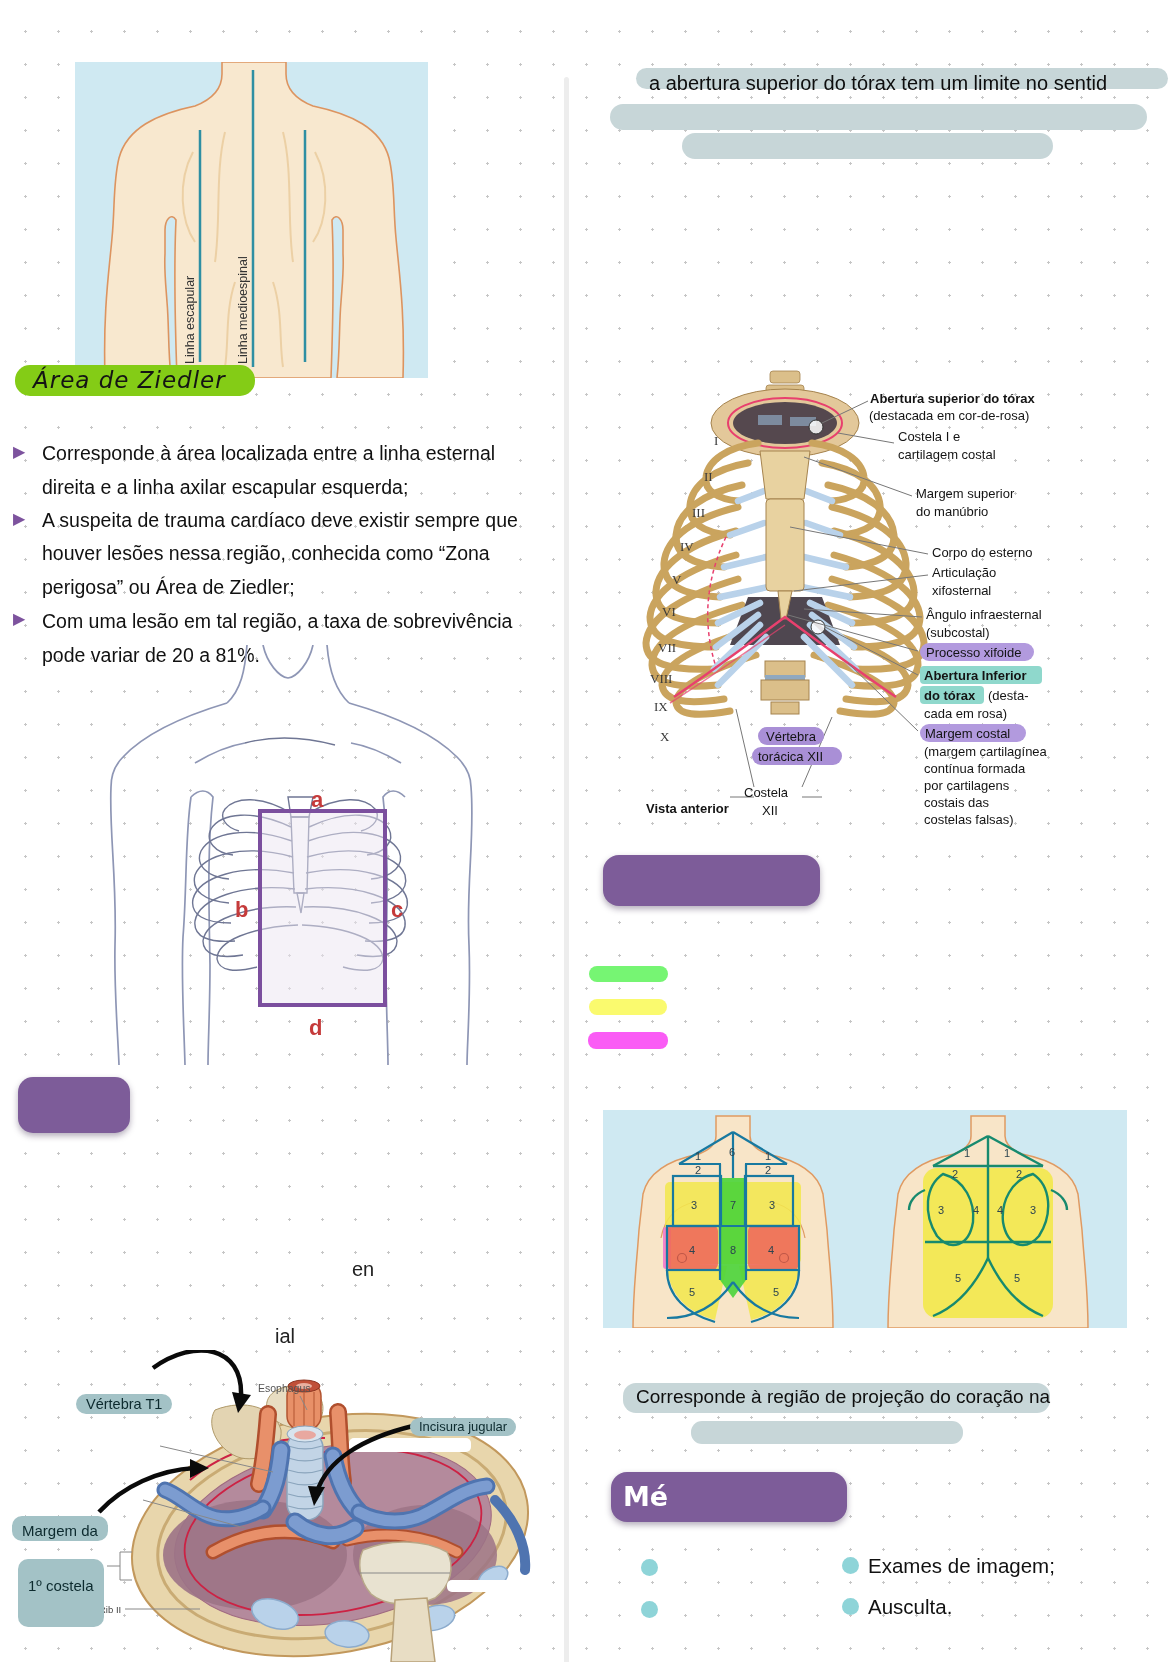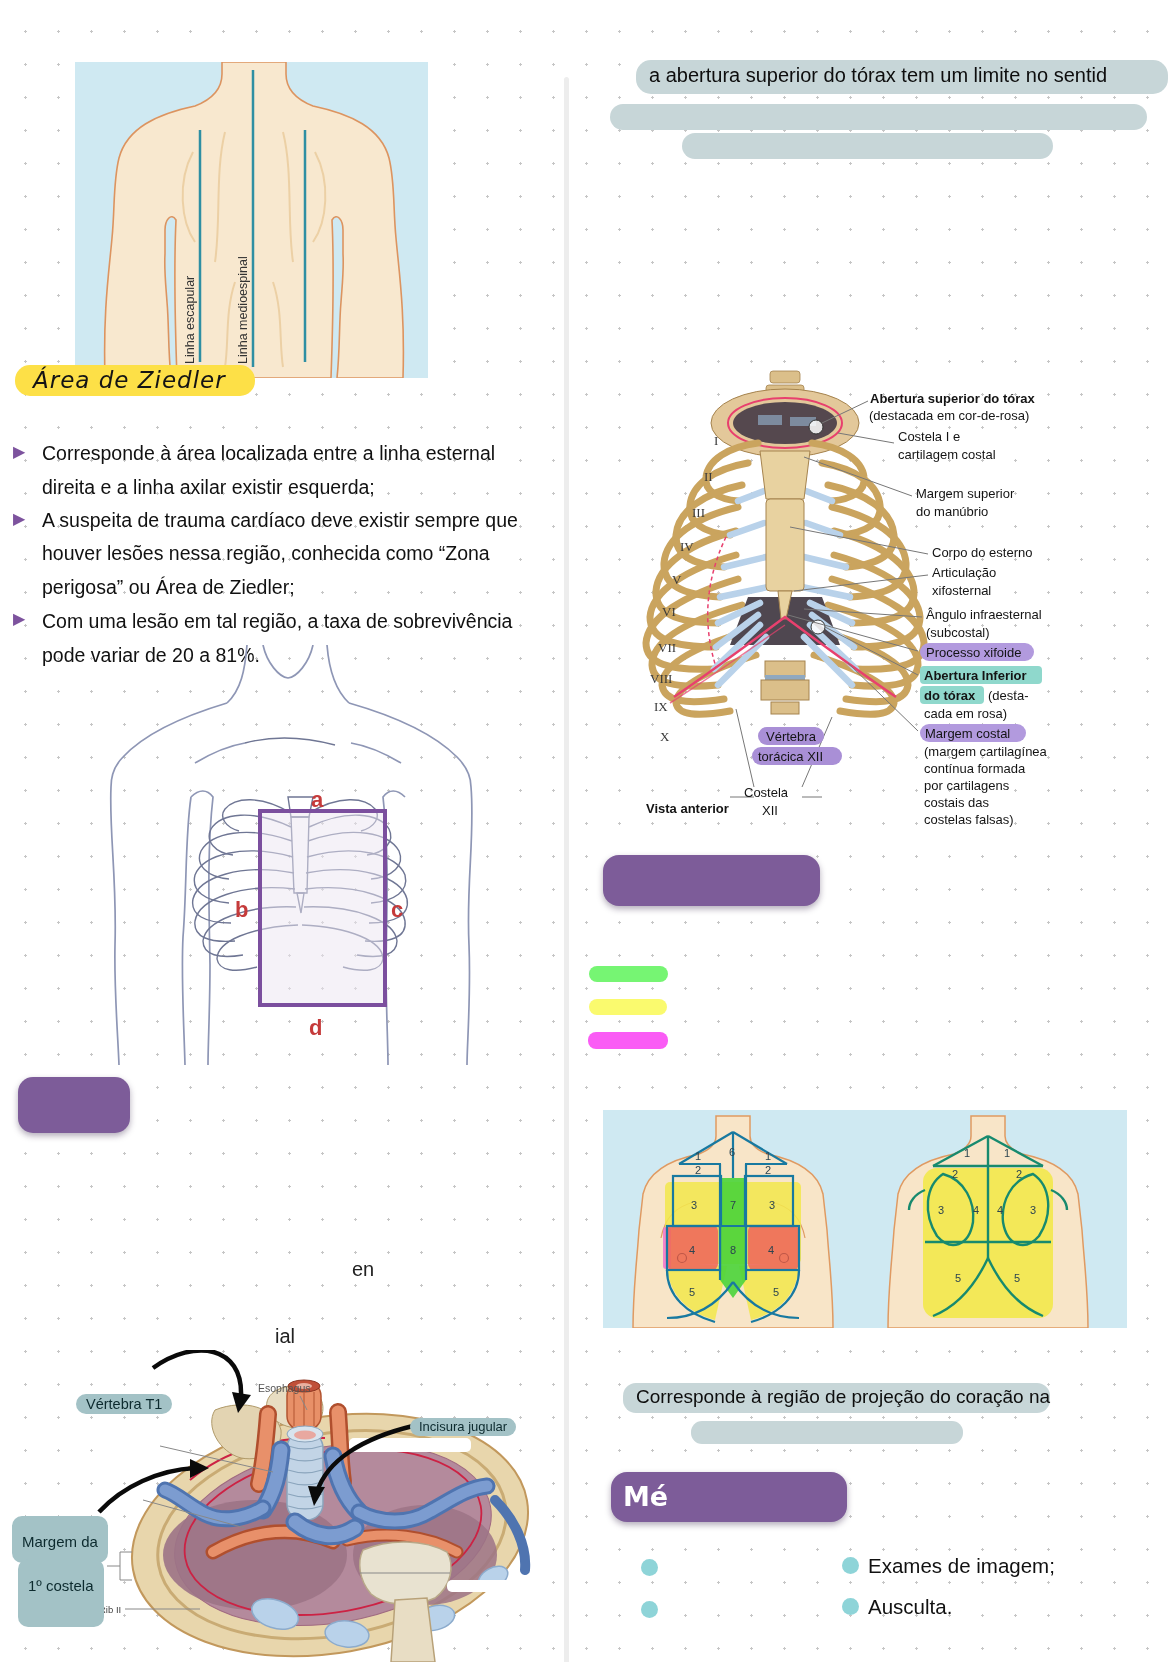--- a/index.html
+++ b/index.html
@@ -6,21 +6,21 @@
   body{
     width:1173px;height:1662px;position:relative;overflow:hidden;
     background-color:#ffffff;
     background-image:radial-gradient(circle,#c6c6c6 1.1px,rgba(0,0,0,0) 1.3px);
     background-size:33px 33px;background-position:9px 15px;
     font-family:"Liberation Sans",sans-serif;color:#111;
   }
   .abs{position:absolute}
   .pill{background:#c7d6d8;border-radius:15px}
   .note-text{font-size:20px;line-height:31px;padding-left:13px;white-space:nowrap;color:#0d0d0d}
-  .title-pill{background:#fde047;border-radius:15px;font-family:"DejaVu Sans",sans-serif;
+  .title-pill{background:#84cc16;border-radius:15px;font-family:"DejaVu Sans",sans-serif;
     font-style:italic;font-size:23px;line-height:31px;padding-left:18px;letter-spacing:1px;color:#141414}
   .sticker{background:#7d5c99;border-radius:15px;box-shadow:0 3px 6px rgba(40,20,60,.35)}
   .me-text{color:#fff;font-size:27px;line-height:50px;padding-left:12px;font-weight:700;
     font-family:"DejaVu Sans",sans-serif}
   .bline{font-size:19.5px;white-space:nowrap;line-height:24px}
   .bullet{color:#7d539e;font-size:16px;line-height:16px}
   .tealpill{background:#a3c2c6;border-radius:10px;color:#0c2a2e;white-space:nowrap;text-align:center}
   .tdot{width:17px;height:17px;border-radius:50%;background:#8ed4d8}
   .etext{font-size:20.5px;white-space:nowrap}
   .frag{font-size:20px;color:#222}
@@ -60,21 +60,21 @@
   <text class="vlabel" transform="translate(119,302) rotate(-90)">Linha escapular</text>
   <text class="vlabel" transform="translate(172,302) rotate(-90)">Linha medioespinal</text>
 </svg>
 
 <div class="abs title-pill" style="left:15px;top:365px;width:222px;height:31px">Área de Ziedler</div>
 
 <div class="abs bullet" style="left:13px;top:444px">▶</div>
 <div class="abs bullet" style="left:13px;top:511px">▶</div>
 <div class="abs bullet" style="left:13px;top:611px">▶</div>
 <div class="abs bline" style="left:42px;top:441px">Corresponde à área localizada entre a linha esternal</div>
-<div class="abs bline" style="left:42px;top:475px">direita e a linha axilar existir esquerda;</div>
+<div class="abs bline" style="left:42px;top:475px">direita e a linha axilar escapular esquerda;</div>
 <div class="abs bline" style="left:42px;top:508px">A suspeita de trauma cardíaco deve existir sempre que</div>
 <div class="abs bline" style="left:42px;top:541px">houver lesões nessa região, conhecida como “Zona</div>
 <div class="abs bline" style="left:42px;top:575px">perigosa” ou Área de Ziedler;</div>
 <div class="abs bline" style="left:42px;top:609px">Com uma lesão em tal região, a taxa de sobrevivência</div>
 <div class="abs bline" style="left:42px;top:643px">pode variar de 20 a 81%.</div>
 
 <svg class="abs" style="left:95px;top:645px" width="420" height="420" viewBox="0 0 420 420">
   <g stroke="#8e96b5" stroke-width="1.7" fill="none">
     <path d="M152,0 C150,25 146,45 132,58"></path>
     <path d="M232,0 C234,25 240,45 254,58"></path>
@@ -219,26 +219,26 @@
     <polygon points="213,136 230,137 219,156" fill="#0a0a0a"></polygon>
     <path d="M4,162 C28,136 64,120 100,118" fill="none" stroke="#0a0a0a" stroke-width="4.5"></path>
     <polygon points="95,109 95,128 114,118" fill="#0a0a0a"></polygon>
   </g>
   <text class="fls" x="163" y="42">Esophagus</text>
   <text x="4" y="263" style="font-size:9.5px;fill:#444">Rib II</text>
 </svg>
 
 <div class="abs tealpill" style="left:76px;top:1394px;height:20px;line-height:20px;padding:0 10px;font-size:14.5px">Vértebra T1</div>
 <div class="abs tealpill" style="left:410px;top:1418px;height:18px;line-height:18px;padding:0 9px;font-size:13px">Incisura jugular</div>
-<div class="abs tealpill" style="left:12px;top:1516px;height:17px;line-height:21px;padding:15px 10px;font-size:15px">Margem da</div>
+<div class="abs tealpill" style="left:12px;top:1516px;height:17px;line-height:21px;padding:4px 10px;font-size:15px">Margem da</div>
 <div class="abs tealpill" style="left:18px;top:1559px;height:36px;line-height:21px;padding:16px 10px;font-size:15px">1º costela</div>
 
 <div class="abs divider" style="left:564px;top:77px;width:5px;height:1585px"></div>
 
-<div class="abs pill note-text" style="left:636px;top:60px;width:519px;height:34px">a abertura superior do tórax tem um limite no sentid</div>
+<div class="abs pill note-text" style="left:636px;top:68px;width:519px;height:21px">a abertura superior do tórax tem um limite no sentid</div>
 <div class="abs pill" style="left:610px;top:104px;width:537px;height:26px;border-radius:13px"></div>
 <div class="abs pill" style="left:682px;top:133px;width:371px;height:26px;border-radius:13px"></div>
 
 <svg class="abs" style="left:608px;top:365px" width="565" height="465" viewBox="0 0 565 465">
 
   <g fill="#dbbf8a" stroke="#a5834e" stroke-width="0.8">
     <rect x="162" y="6" width="30" height="12" rx="3"></rect>
     <rect x="158" y="20" width="38" height="14" rx="3"></rect>
   </g>
 

